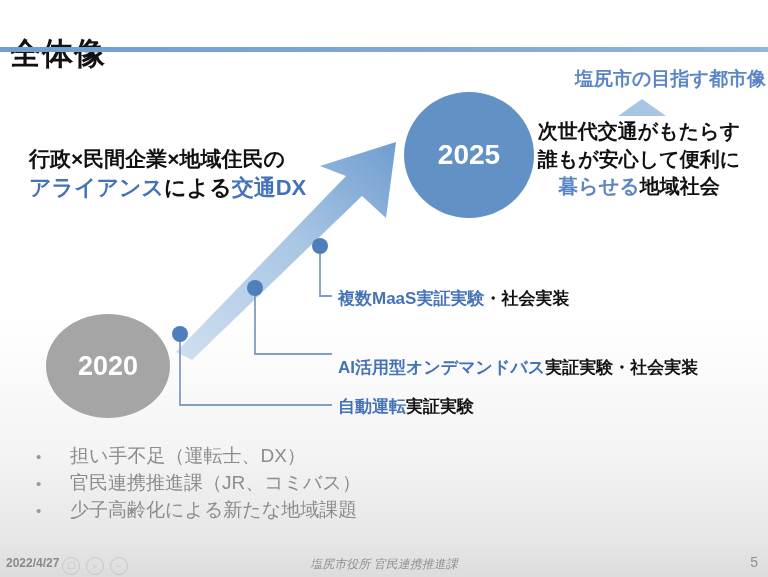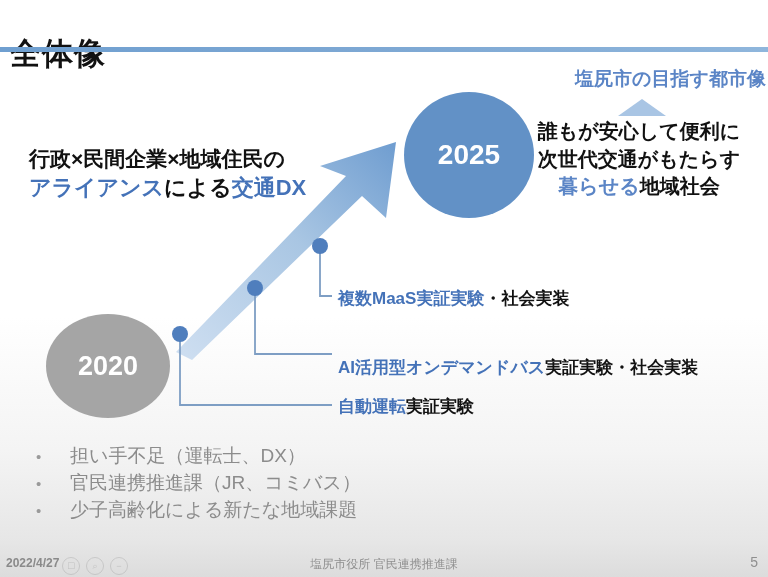--- a/index.html
+++ b/index.html
@@ -210,20 +210,21 @@
     line-height: 1;
   }
   #footer-org {
     position: absolute;
     left: 0;
     top: 556px;
     width: 768px;
     text-align: center;
     font-size: 12px;
     color: #8f8f8f;
+    font-style: italic;
   }
   #footer-page {
     position: absolute;
     right: 10px;
     top: 554px;
     font-size: 14px;
     color: #8f8f8f;
   }
 </style>
 </head>
@@ -235,22 +236,22 @@
   <div id="title-rule"></div>
 
   <div id="alliance-heading">
     <div>行政×民間企業×地域住民の</div>
     <div class="line2"><span class="blue">アライアンス</span><span>による</span><span class="blue">交通DX</span></div>
   </div>
 
   <div id="vision-title">塩尻市の目指す都市像</div>
   <div id="vision-arrow"></div>
   <div id="vision-text">
+    <div>次世代交通がもたらす</div>
     <div>誰もが安心して便利に</div>
-    <div>次世代交通がもたらす</div>
     <div><span class="blue">暮らせる</span><span>地域社会</span></div>
   </div>
 
   <svg id="growth-arrow" viewBox="0 0 270 220">
     <defs>
       <linearGradient id="arrowGrad" x1="0" y1="1" x2="1" y2="0">
         <stop offset="0%" stop-color="#cfdff1"></stop>
         <stop offset="55%" stop-color="#a9c6e3"></stop>
         <stop offset="100%" stop-color="#6f9dd0"></stop>
       </linearGradient>

